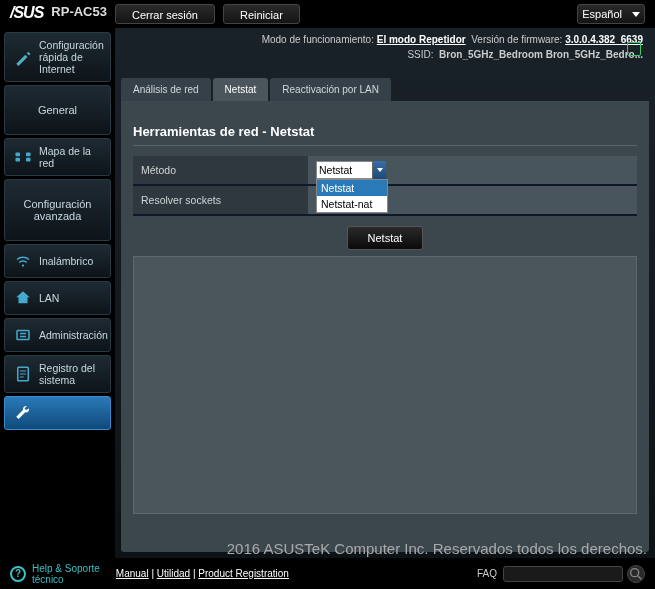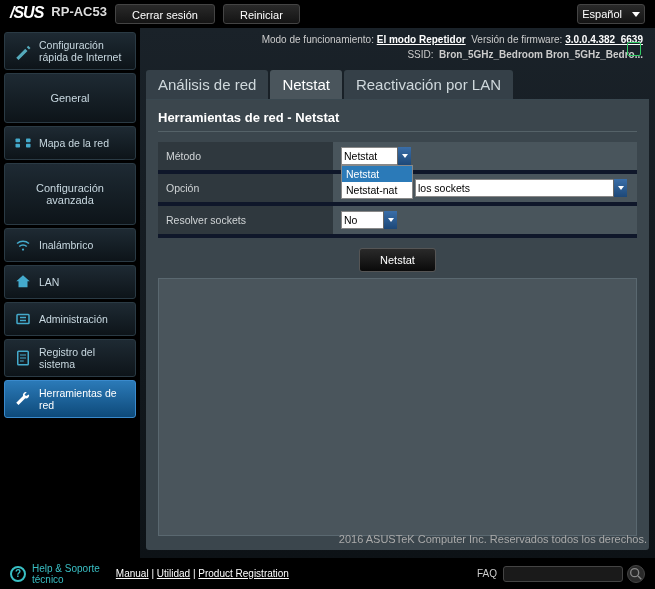--- a/index.html
+++ b/index.html
@@ -6,42 +6,42 @@
 body { background: #000; color: #fff; width: 655px; height: 589px; overflow: hidden; font-size: 11px; }
 
 .header { display: flex; padding: 4px 10px; background: #000; height: 28px; }
 .logo { font-weight: bold; font-size: 16px; font-style: italic; margin-right: 8px; letter-spacing: -1px; }
 .model { font-size: 13px; font-weight: bold; color: #ddd; }
 .hbtn { background: linear-gradient(#2a2a2a,#141414); border: 1px solid #444; color: #fff; padding: 4px 16px; font-size: 11px; cursor: pointer; border-radius: 3px; margin-left: 8px; }
 .lang { margin-left: auto; display: flex; align-items: center; background: linear-gradient(#2a2a2a,#141414); border: 1px solid #444; padding: 4px 4px; border-radius: 3px; cursor: pointer; }
 .lang .arrow { margin-left: 10px; border-left: 4px solid transparent; border-right: 4px solid transparent; border-top: 5px solid #fff; }
 
 .layout { display: flex; height: 530px; }
-.sidebar { width: 140px; background: #000; padding: 4px; }
+.sidebar { width: 115px; background: #000; padding: 4px; }
 .sbtn { display: flex; align-items: center; background: linear-gradient(#1e2a33,#0d1419); border: 1px solid #2a3a44; border-radius: 3px; padding: 6px 8px; margin-bottom: 3px; color: #c8d8e0; cursor: pointer; font-size: 10.5px; }
 .sbtn.active { background: linear-gradient(#2b7ab8,#0e4a7a); border-color: #3a8acc; color: #fff; }
 .sbtn .icon { width: 20px; height: 20px; margin-right: 6px; flex-shrink: 0; display: flex; align-items: center; justify-content: center; }
 .shead { text-align: center; color: #c8d8e0; font-size: 11px; padding: 18px; background: linear-gradient(#1e2a33,#0d1419); border: 1px solid #2a3a44; border-radius: 3px; margin-bottom: 3px; }
 
 .main { flex: 1; background: linear-gradient(#1a2229,#0d1216); padding: 0 6px 6px 6px; overflow: hidden; }
 .infobar { padding: 4px 6px; font-size: 10px; color: #ccc; line-height: 1.5; position: relative; text-align: right; }
 .infobar b { font-weight: bold; }
 .infobar .ul { text-decoration: underline; color: #fff; }
 .infobar .green-icon { position: absolute; right: 8px; top: 14px; width: 14px; height: 14px; border: 1px solid #3c6; border-radius: 2px; }
 
 .tabs { display: flex; border-bottom: 1px solid #3a4850; margin-top: 4px; }
-.tab { padding: 6px 12px; background: #354048; color: #cfd8dc; font-size: 15px; cursor: pointer; border-radius: 3px 3px 0 0; margin-right: 2px; }
+.tab { padding: 6px 12px; background: #354048; color: #cfd8dc; font-size: 10px; cursor: pointer; border-radius: 3px 3px 0 0; margin-right: 2px; margin-top: 8px; }
 .tab.active { background: #4a555c; color: #fff; }
 
 .panel { background: #3b464d; border-radius: 0 0 3px 3px; padding: 10px 12px; height: 450px; }
-.panel h2 { font-size: 13px; color: #fff; border-bottom: 1px solid #556268; padding-bottom: 6px; margin-bottom: 10px; }
+.panel h2 { font-size: 13px; color: #fff; border-bottom: 1px solid #556268; padding-bottom: 6px; margin-bottom: 10px; margin-top: 12px; }
 .panel .sub { font-size: 10.5px; color: #d0d4d6; margin-bottom: 8px; }
 
 .form-table { width: 100%; border-collapse: collapse; }
-.form-table tr { border-bottom: 4px solid #0f172a; }
+.form-table tr { border-bottom: 2px solid #0f172a; }
 .form-table td { padding: 5px 8px; font-size: 10.5px; color: #d0d4d6; }
 .form-table td:first-child { width: 175px; background: #2f383e; }
 .form-table td:last-child { background: #49555c; }
 
 .select-wrap { position: relative; display: inline-block; }
 .sel { background: #fff; color: #000; border: 1px solid #888; font-size: 10.5px; padding: 1px 2px; height: 18px; }
 .sel.method { width: 70px; }
 .sel.option { width: 212px; }
 .sel.res { width: 56px; }
 .dropdown-btn { position: absolute; right: 0; top: 0; width: 14px; height: 18px; background: linear-gradient(#3a6ea8,#1d4878); border-left: 1px solid #666; display: flex; align-items: center; justify-content: center; }
@@ -56,21 +56,21 @@
 .output { width: 100%; height: 258px; background: #4a555c; border: 1px solid #5a6870; resize: none; color: #fff; font-family: monospace; font-size: 10px; padding: 4px; }
 
 .footer { display: flex; align-items: center; padding: 6px 10px; background: #000; height: 31px; font-size: 10px; }
 .help-icon { width: 16px; height: 16px; border: 2px solid #39bfc4; border-radius: 50%; display: flex; align-items: center; justify-content: center; color: #39bfc4; font-weight: bold; margin-right: 6px; }
 .help-text { color: #39bfc4; line-height: 1.1; }
 .flinks { margin-left: 16px; color: #fff; }
 .flinks span { text-decoration: underline; cursor: pointer; }
 .faq { margin-left: auto; color: #ccc; margin-right: 6px; }
 .search { width: 120px; height: 16px; background: #1a1a1a; border: 1px solid #444; border-radius: 3px; }
 .search-icon { width: 18px; height: 18px; background: #2a2a2a; border: 1px solid #444; border-radius: 50%; margin-left: 4px; display: flex; align-items: center; justify-content: center; cursor: pointer; }
-.copyright { position: absolute; bottom: 44px; right: 8px; font-size: 11px; color: #aaa; }
+.copyright { position: absolute; bottom: 32px; right: 8px; font-size: 15px; color: #aaa; }
 
 svg { width: 18px; height: 18px; }
 </style>
 </head>
 <body>
 
 <div class="header">
   <span class="logo">/SUS</span>
   <span class="model">RP-AC53</span>
   <button class="hbtn">Cerrar sesión</button>
@@ -138,21 +138,20 @@
           </svg>
         </span>
       <span>Registro del sistema</span>
     </div>
     <div class="sbtn active">
       <span class="icon">
           <svg viewBox="0 0 24 24">
             <path fill="#fff" d="M20 6a4 4 0 01-5 5l-9 9-3-3 9-9a4 4 0 015-5l-3 3 2 2z"></path>
           </svg>
         </span>
-      <span>Herramientas de red</span>
     </div>
   </div>
 
   <div class="main">
     <div class="infobar">
       <span>Modo de funcionamiento:</span> <b class="ul">El modo Repetidor</b>&nbsp;&nbsp;<span>Versión de firmware:</span> <b class="ul">3.0.0.4.382_6639</b><br>
       <span>SSID:</span>&nbsp;&nbsp;<b>Bron_5GHz_Bedroom  Bron_5GHz_Bedro...</b>
       <span class="green-icon"></span>
     </div>
 
@@ -174,29 +173,20 @@
               <input class="sel method" readonly="" value="Netstat" style="">
               <span class="dropdown-btn"></span>
               <div class="dd-open">
                 <div class="hl">Netstat</div>
                 <div>Netstat-nat</div>
               </div>
             </div>
           </td>
         </tr>
         <tr>
-          <td>Opción</td>
-          <td>
-            <div class="select-wrap" style="margin-left:74px;">
-              <input class="sel option" readonly="" value="los sockets" style="">
-              <span class="dropdown-btn"></span>
-            </div>
-          </td>
-        </tr>
-        <tr>
           <td>Resolver sockets</td>
           <td>
             <div class="select-wrap">
               <input class="sel res" readonly="" value="No" style="">
               <span class="dropdown-btn"></span>
             </div>
           </td>
         </tr>
       </tbody>
         </table>

